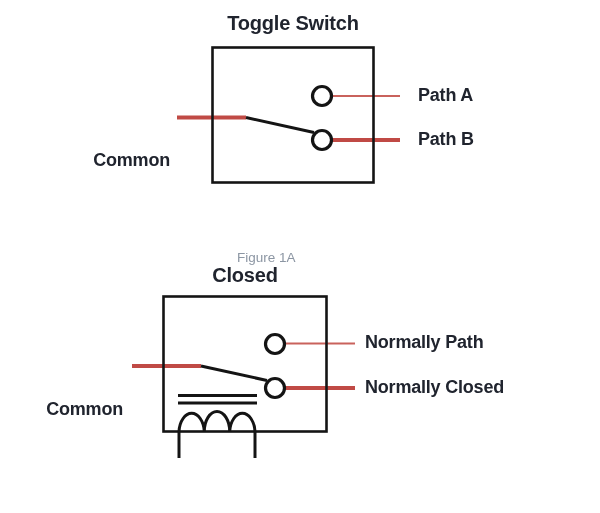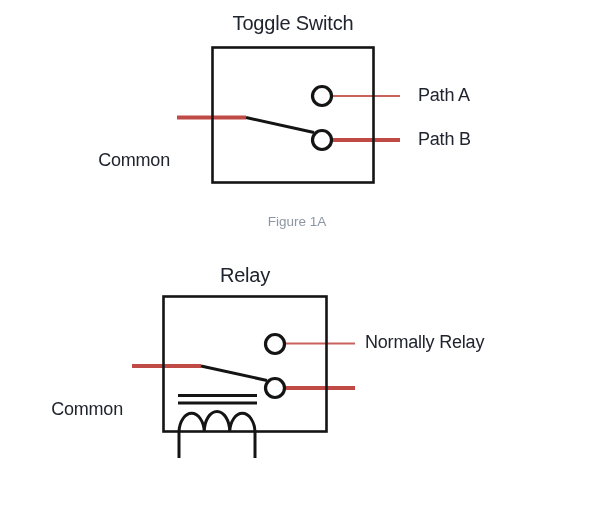--- a/index.html
+++ b/index.html
@@ -19,40 +19,41 @@
     position: relative;
     width: 600px;
     height: 513px;
     background: var(--page-bg);
     overflow: hidden;
   }
   .canvas svg { position: absolute; left: 0; top: 0; }
 
   .lbl {
     position: absolute;
-    font-weight: 400;
+    font-weight: 700;
     font-size: 18px;
     line-height: 1.2;
     color: var(--label-text);
     white-space: nowrap;
     letter-spacing: -0.2px;
   }
   .title {
     font-size: 20px;
     text-align: center;
   }
   .right { text-align: right; margin-top: 44px; }
   .caption {
     position: absolute;
     font-weight: 400;
     font-size: 13.5px;
     line-height: 1.25;
     color: var(--caption-text);
-    text-align: center;
+    text-align: left;
     white-space: nowrap;
+    margin-top: 36px;
   }
 
   .box      { fill: none; stroke: var(--ink); stroke-width: 2.6; }
   .terminal { fill: #ffffff; stroke: var(--ink); stroke-width: 3.2; }
   .armature { stroke: var(--ink); stroke-width: 3; fill: none; }
   .core     { stroke: var(--ink); stroke-width: 2.8; }
   .coil     { fill: none; stroke: var(--ink); stroke-width: 3; }
   .wire-thick { stroke: var(--wire-red); stroke-width: 4; }
   .wire-thin  { stroke: var(--wire-red-thin); stroke-width: 2.2; }
 </style>
@@ -91,17 +92,18 @@
       <circle class="terminal" cx="275" cy="388" r="9.5"></circle>
     </g>
   </svg>
 
   <div class="lbl title" style="left:193px; top:11px; width:200px;">Toggle Switch</div>
   <div class="lbl right" style="left:50px; top:106px; width:120px;">Common</div>
   <div class="lbl" style="left:418px; top:85px;text-align:center;">Path A</div>
   <div class="lbl" style="left:418px; top:129px;">Path B</div>
   <div class="caption" style="left:237px; top:214px; width:120px;">Figure 1A</div>
 
-  <div class="lbl title" style="left:145px; top:263px; width:200px;">Relay</div>
+  <div class="lbl title" style="left:145px; top:263px; width:200px;">Closed</div>
   <div class="lbl right" style="left:3px; top:355px; width:120px;">Common</div>
-  <div class="lbl" style="left:365px; top:332px;">Normally Relay</div>
+  <div class="lbl" style="left:365px; top:332px;">Normally Path</div>
+  <div class="lbl" style="left:365px; top:377px;">Normally Closed</div>
 
 </div>
 
 </body></html>

